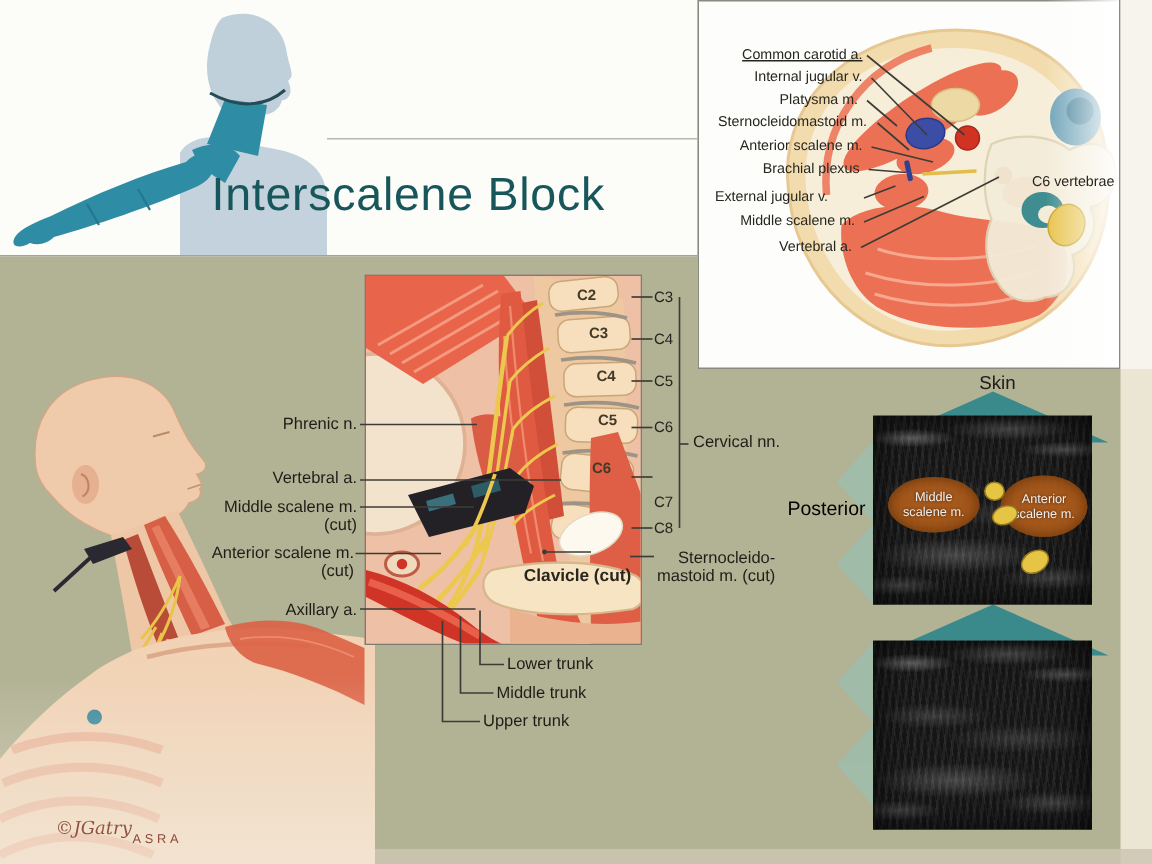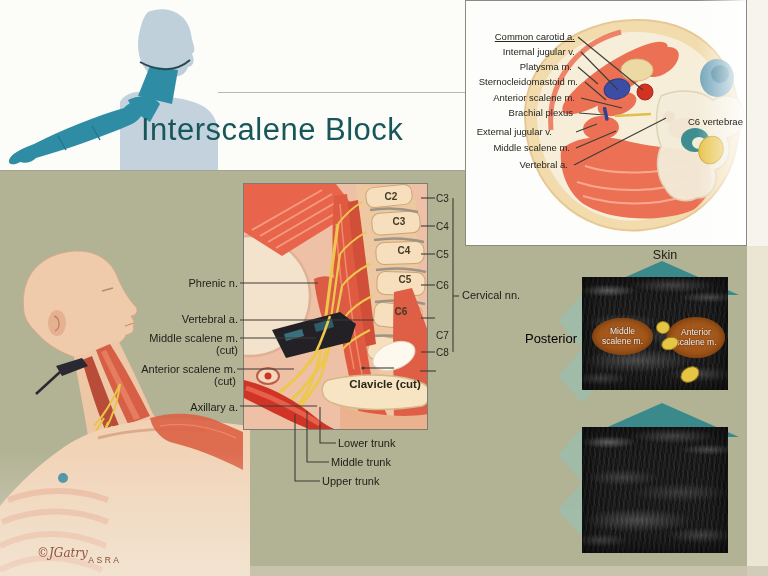--- a/index.html
+++ b/index.html
@@ -254,21 +254,21 @@
     <polygon points="585,295 662,261 739,295" fill="#3a8a8c"></polygon>
     <polygon points="585,437 662,403 739,437" fill="#3a8a8c"></polygon>
     <g fill="#9fbcab" opacity=".9">
       <polygon points="558,321 582,294 606,321 582,348"></polygon>
       <polygon points="558,376 582,349 606,376 582,403"></polygon>
       <polygon points="558,455 582,428 606,455 582,482"></polygon>
       <polygon points="558,510 582,483 606,510 582,537"></polygon>
     </g>
   </svg>
 
-  <div class="us" style="left:582px;top:277px;width:146px;height:113px;">
+  <div class="us" style="left:582px;top:277px;width:146px;height:126px;">
     <div class="usblob" style="left:10px;top:41px;width:61px;height:37px;">
       <span>Middle</span>
       <span>scalene m.</span>
     </div>
     <div class="usblob" style="left:85px;top:40px;width:58px;height:41px;">
       <span>Anterior</span>
       <span>scalene m.</span>
     </div>
     <div class="nerve-dot" style="left:74px;top:44px;width:12px;height:11px;"></div>
     <div class="nerve-dot" style="left:79px;top:60px;width:16px;height:11px;transform:rotate(-20deg);"></div>
@@ -331,20 +331,24 @@
   <div class="mlab" style="right:530px;top:401px;">Axillary a.</div>
 
   <div class="ctick" style="left:436px;top:193px;">C3</div>
   <div class="ctick" style="left:436px;top:221px;">C4</div>
   <div class="ctick" style="left:436px;top:249px;">C5</div>
   <div class="ctick" style="left:436px;top:280px;">C6</div>
   <div class="ctick" style="left:436px;top:330px;">C7</div>
   <div class="ctick" style="left:436px;top:347px;">C8</div>
   <div class="llab" style="left:462px;top:289px;">Cervical nn.</div>
 
+  <div class="llab" style="left:438px;top:366px;">
+    <div>Sternocleido-</div>
+    <div>mastoid m. (cut)</div>
+  </div>
 
   <div class="abs" style="left:342px;top:378px;width:86px;text-align:center;font-size:11.5px;font-weight:bold;color:#2a261e;">Clavicle (cut)</div>
 
   <div class="llab" style="left:338px;top:437px;">Lower trunk</div>
   <div class="llab" style="left:331px;top:456px;">Middle trunk</div>
   <div class="llab" style="left:322px;top:475px;">Upper trunk</div>
 
   <div class="abs" style="left:8px;top:543px;">
     <span class="sig-script">©JGatry</span>
     <span class="sig-org" style="position:relative;top:6px;left:-4px;">ASRA</span>

